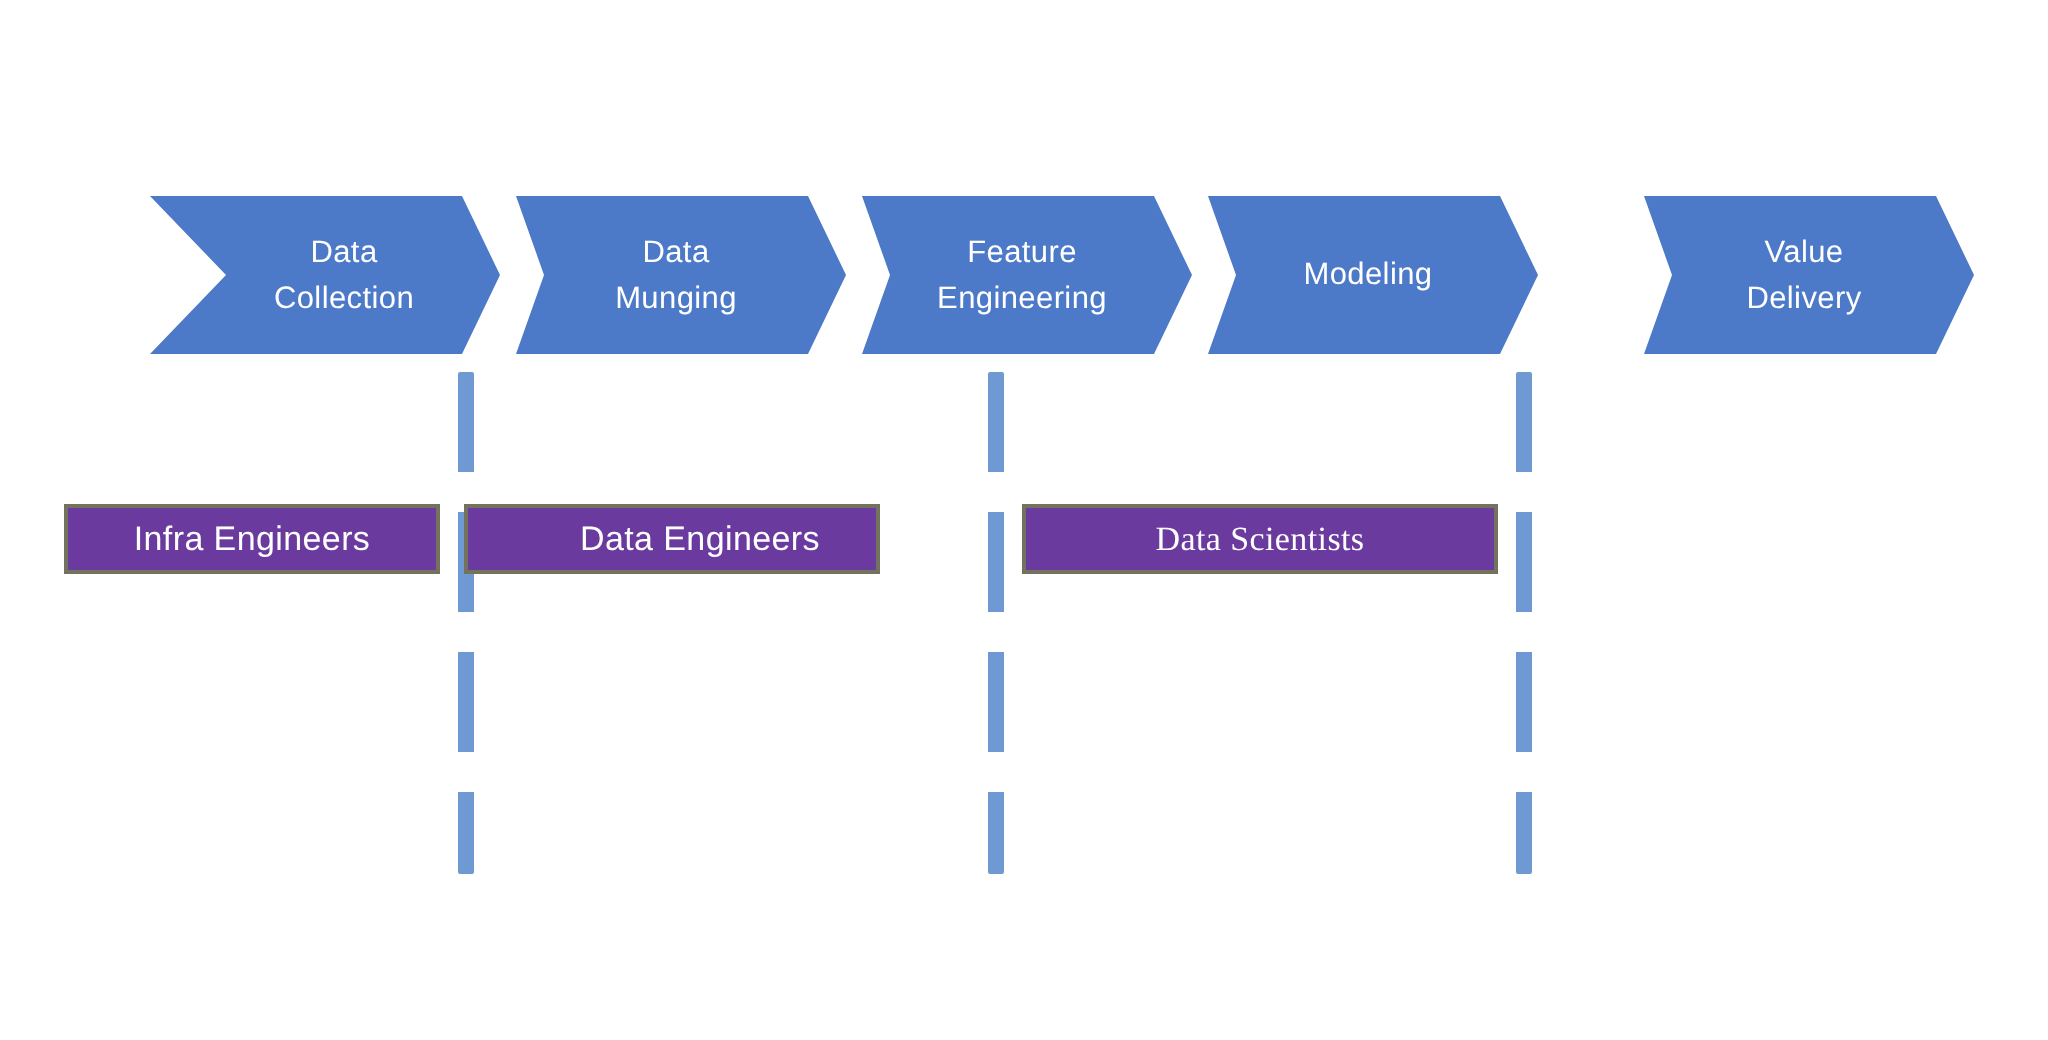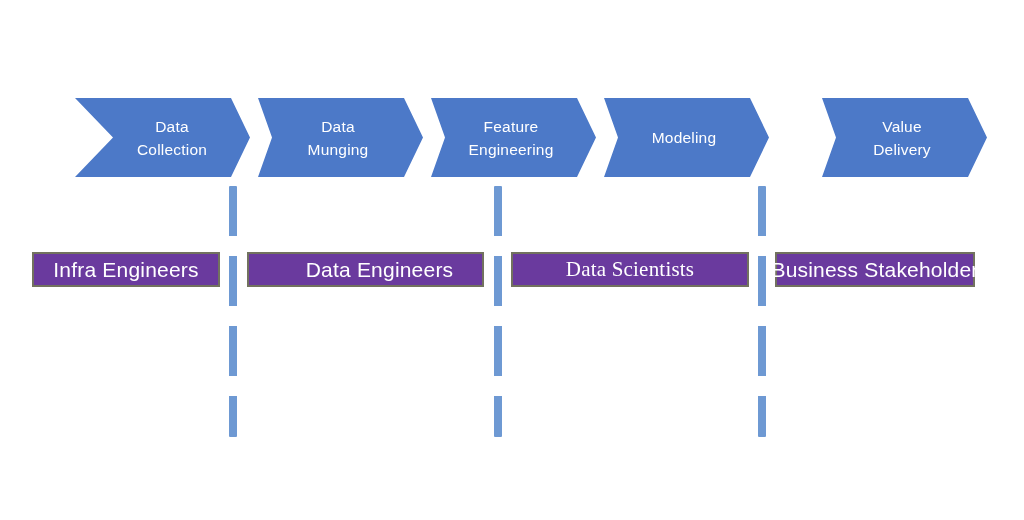--- a/index.html
+++ b/index.html
@@ -65,21 +65,21 @@
     height: 35px;
     box-sizing: border-box;
     background: var(--role-fill, #6A3A9E);
     border: 2px solid var(--role-border, #72725F);
     display: flex;
     align-items: center;
     justify-content: center;
   }
   .role-label {
     color: var(--role-text, #ffffff);
-    font-size: 21px;
+    font-size: 17px;
     line-height: 1;
     text-align: center;
     white-space: nowrap;
     letter-spacing: 0.2px;
   }
 </style>
 </head>
 <body>
 
 <div class="canvas">
@@ -109,25 +109,22 @@
   </div>
 
   <div class="divider" style="left:229px;"></div>
   <div class="divider" style="left:494px;"></div>
   <div class="divider" style="left:758px;"></div>
 
   <div class="role-box" style="left:32px; width:188px;">
     <span class="role-label">Infra Engineers</span>
   </div>
 
-  <div class="role-box" style="left:247px; width:237px;padding-left:28px;">
+  <div class="role-box" style="left:232px; width:208px;padding-left:28px;">
     <span class="role-label">Data Engineers</span>
   </div>
 
   <div class="role-box" style="left:511px; width:238px;font-family:Liberation Serif, serif;">
     <span class="role-label">Data Scientists</span>
   </div>
 
-  <div class="role-box" style="left:775px; width:200px;">
-    <span class="role-label">Business Stakeholder</span>
-  </div>
 
 </div>
 
 </body></html>

